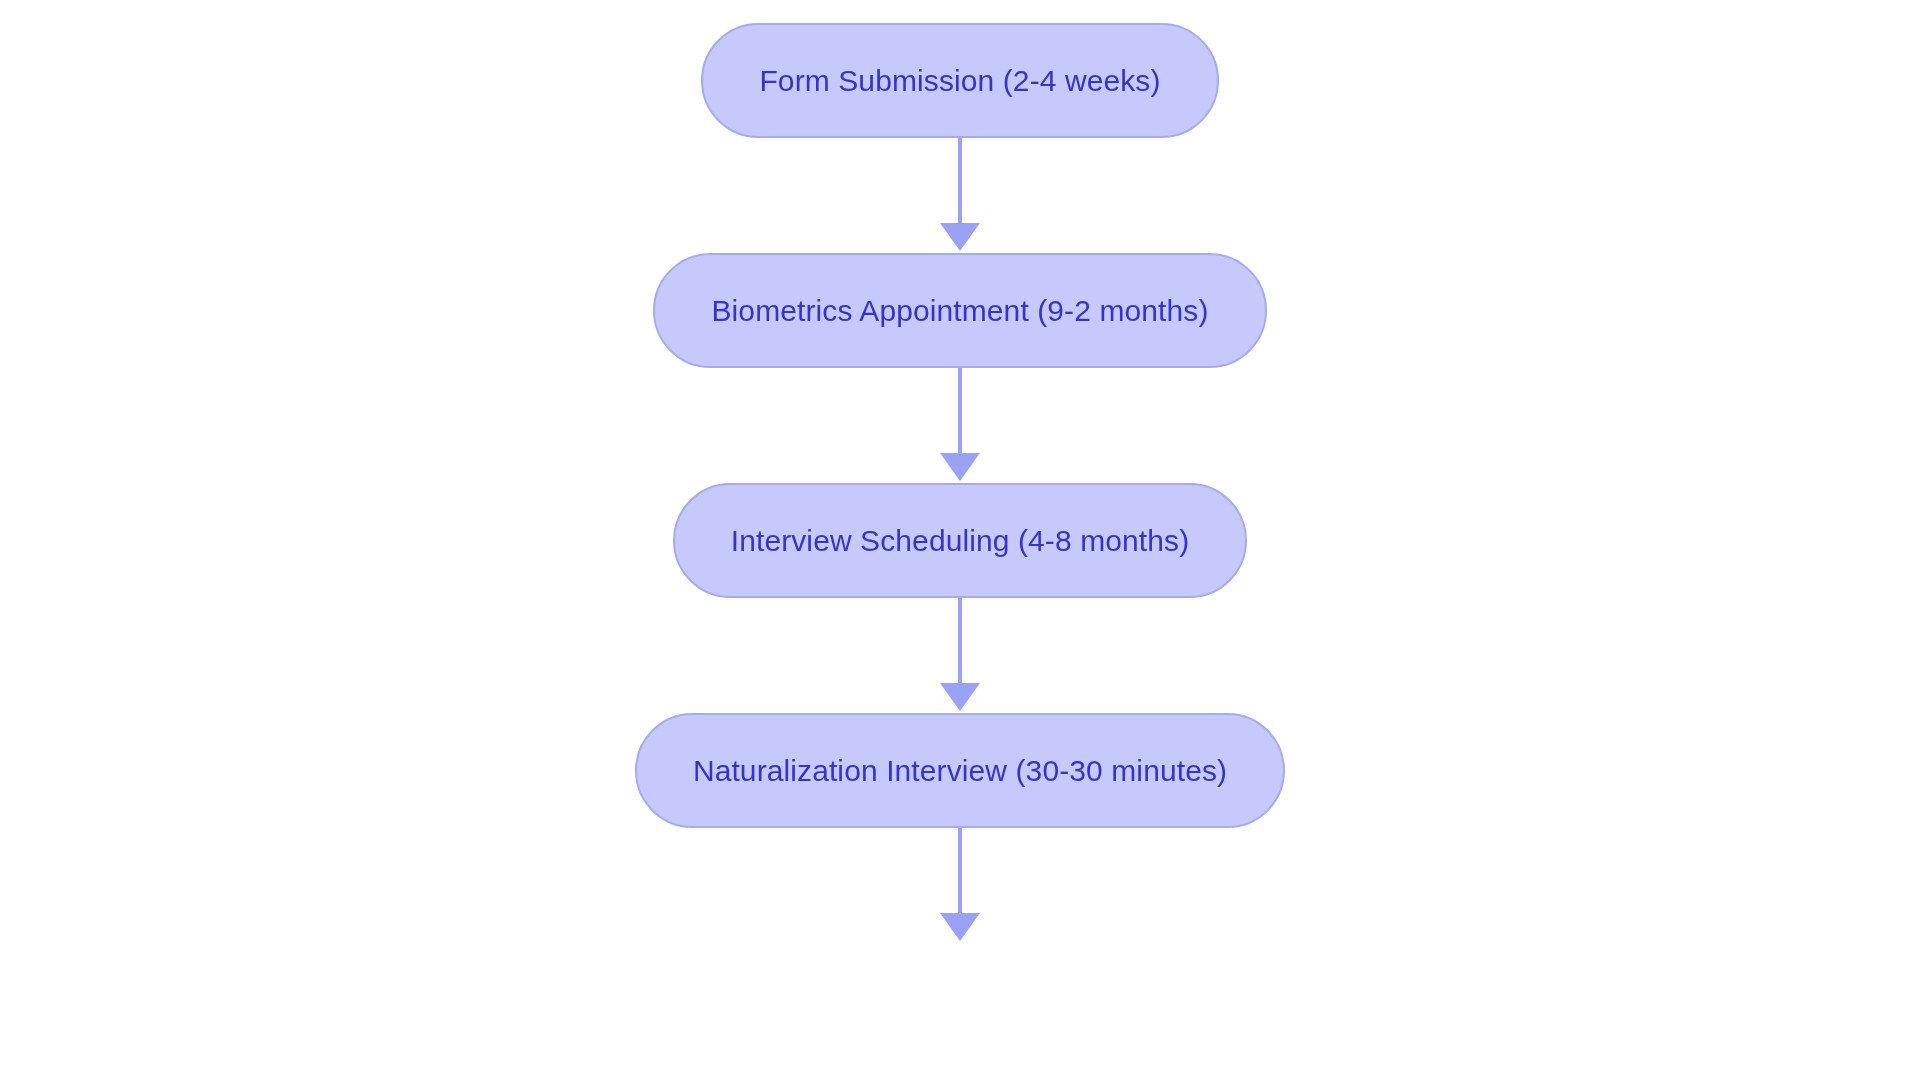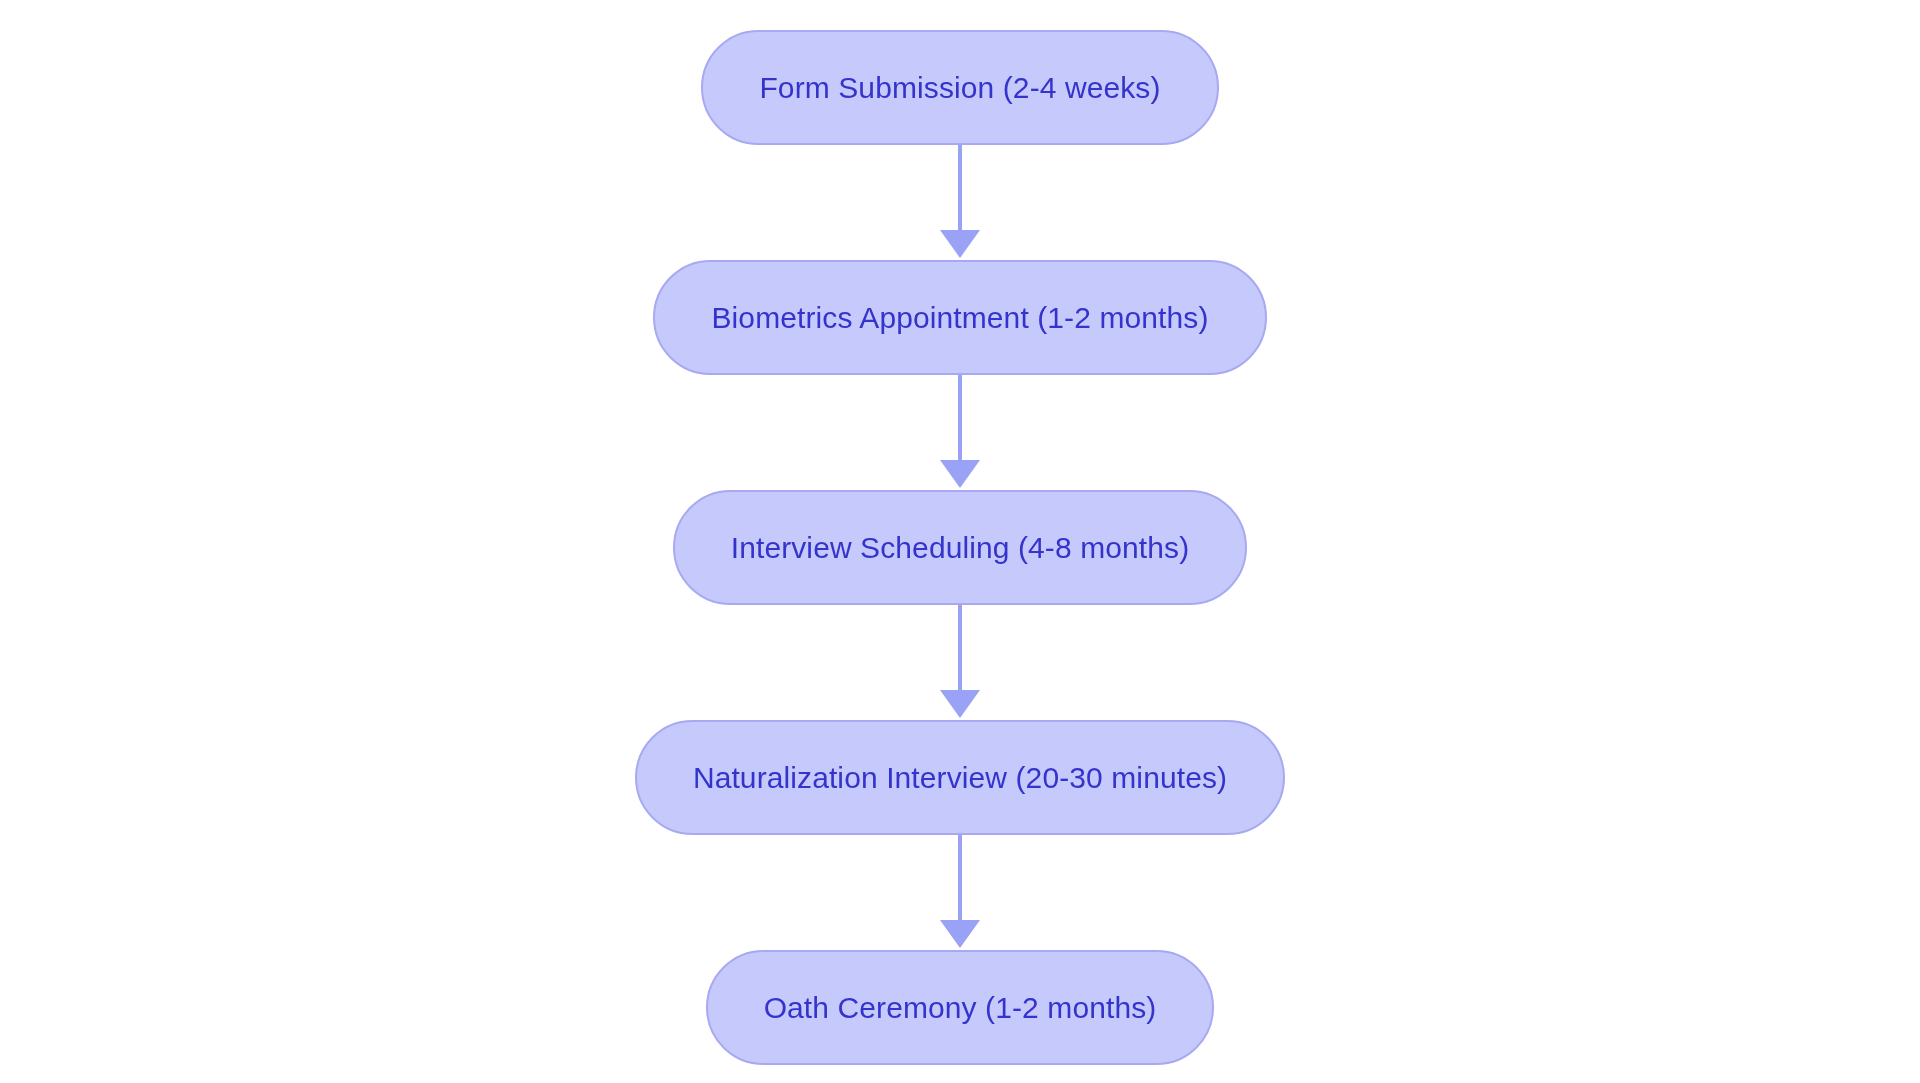--- a/index.html
+++ b/index.html
@@ -26,21 +26,21 @@
   .flow-stack {
     position: absolute;
     left: 0;
     top: 0;
     width: 1920px;
     height: 1083px;
     display: flex;
     flex-direction: column;
     align-items: center;
     justify-content: flex-start;
-    padding-top: 30px;
+    padding-top: 23px;
     box-sizing: border-box;
   }
 
   
   .flow-node {
     box-sizing: border-box;
     height: 115px;
     min-width: 120px;
     padding: 0 56px;
     display: flex;
@@ -91,44 +91,41 @@
     <div class="flow-node">
       <span class="flow-node-label">Form Submission (2-4 weeks)</span>
     </div>
 
     <svg class="flow-connector" viewBox="0 0 44 115" preserveAspectRatio="none" aria-hidden="true">
       <line class="connector-line" x1="22" y1="0" x2="22" y2="86"></line>
       <polygon class="connector-head" points="22,113 2,85 42,85"></polygon>
     </svg>
 
     <div class="flow-node">
-      <span class="flow-node-label">Biometrics Appointment (1-2 months)</span>
+      <span class="flow-node-label">Biometrics Appointment (9-2 months)</span>
     </div>
 
     <svg class="flow-connector" viewBox="0 0 44 115" preserveAspectRatio="none" aria-hidden="true">
       <line class="connector-line" x1="22" y1="0" x2="22" y2="86"></line>
       <polygon class="connector-head" points="22,113 2,85 42,85"></polygon>
     </svg>
 
     <div class="flow-node">
       <span class="flow-node-label">Interview Scheduling (4-8 months)</span>
     </div>
 
     <svg class="flow-connector" viewBox="0 0 44 115" preserveAspectRatio="none" aria-hidden="true">
       <line class="connector-line" x1="22" y1="0" x2="22" y2="86"></line>
       <polygon class="connector-head" points="22,113 2,85 42,85"></polygon>
     </svg>
 
     <div class="flow-node">
-      <span class="flow-node-label">Naturalization Interview (20-30 minutes)</span>
+      <span class="flow-node-label">Naturalization Interview (30-30 minutes)</span>
     </div>
 
     <svg class="flow-connector" viewBox="0 0 44 115" preserveAspectRatio="none" aria-hidden="true">
       <line class="connector-line" x1="22" y1="0" x2="22" y2="86"></line>
       <polygon class="connector-head" points="22,113 2,85 42,85"></polygon>
     </svg>
 
-    <div class="flow-node">
-      <span class="flow-node-label">Oath Ceremony (1-2 months)</span>
-    </div>
 
   </div>
 </div>
 
 </body></html>

